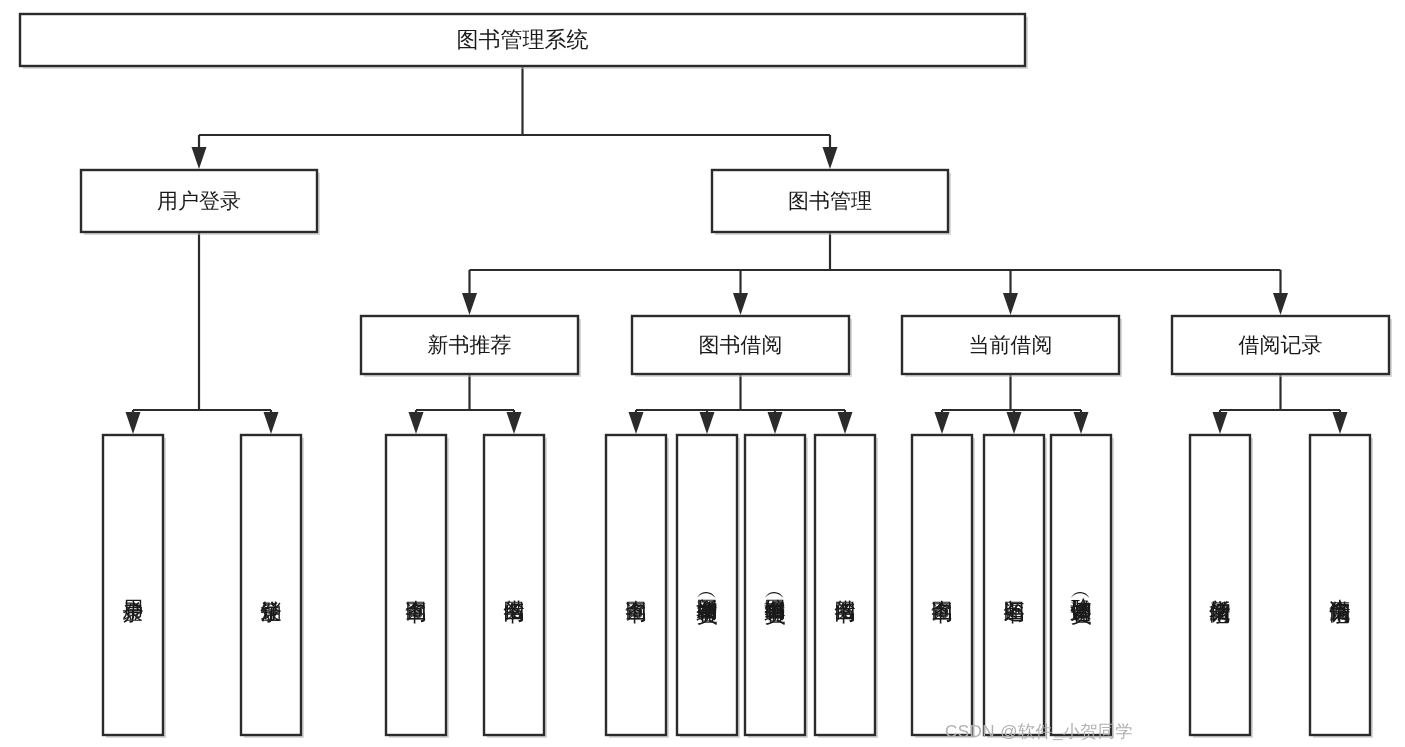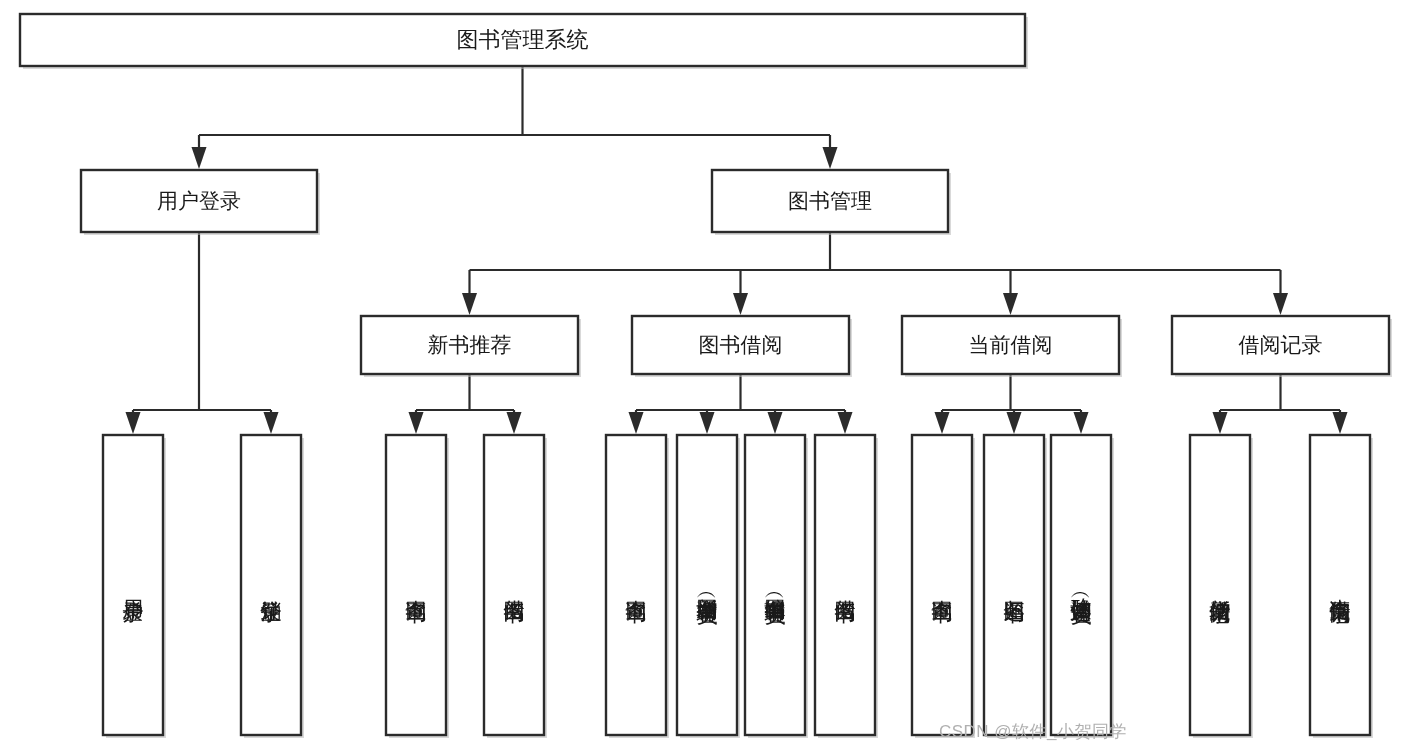--- a/index.html
+++ b/index.html
@@ -69,21 +69,21 @@
     font-size: 21px;
     line-height: 1.04;
     color: #1a1a1a;
     letter-spacing: 1px;
     white-space: nowrap;
     pointer-events: none;
     user-select: none;
   }
   .watermark {
     position: absolute;
-    right: 14px;
+    right: 8px;
     bottom: 4px;
     font-family: "Liberation Sans", "DejaVu Sans", sans-serif;
     font-size: 17px;
     color: #b0b0b0;
     letter-spacing: 0.5px;
     white-space: nowrap;
     user-select: none;
   }
 </style>
 </head>

